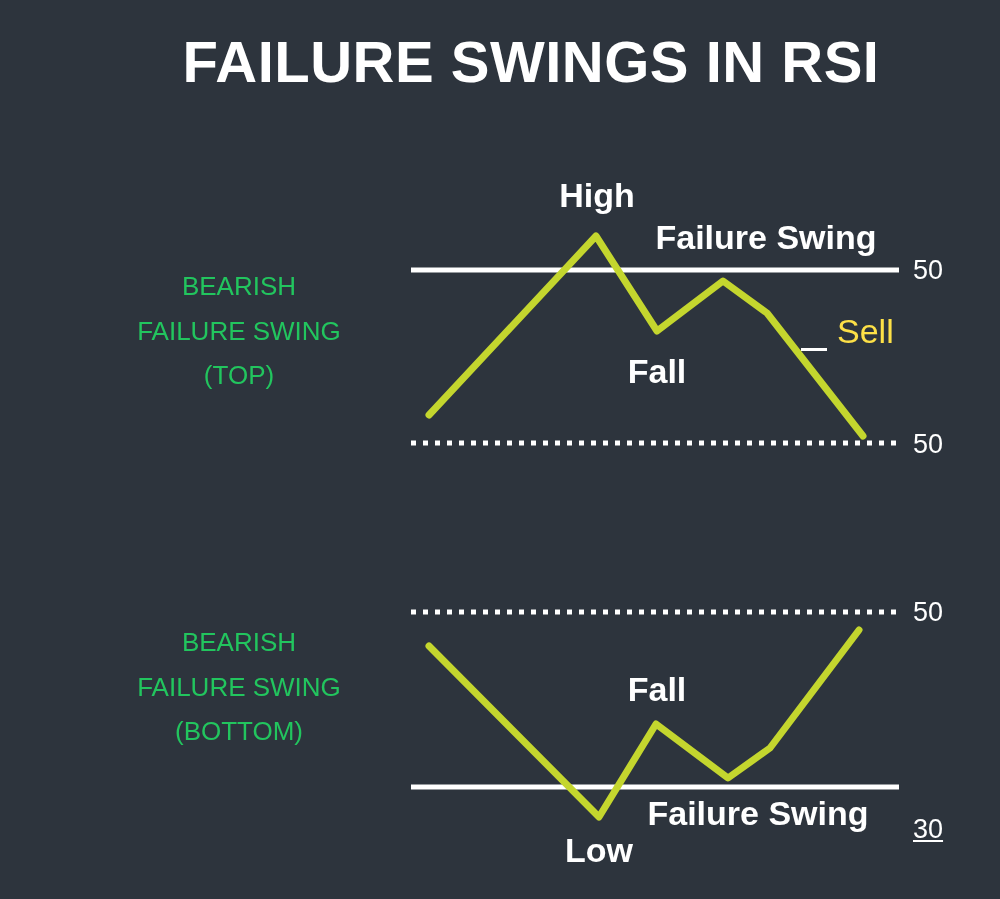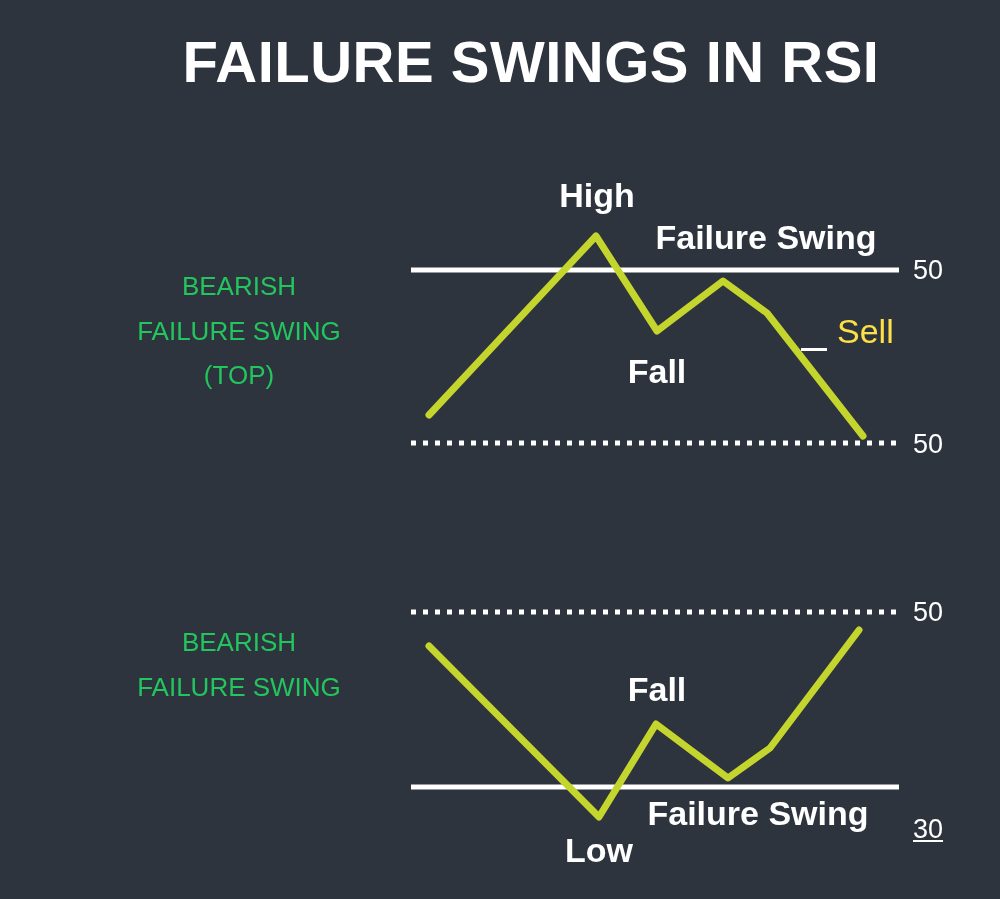--- a/index.html
+++ b/index.html
@@ -94,20 +94,21 @@
 
   <div class="panel-label" id="bearish-label">
     <div>BEARISH</div>
     <div>FAILURE SWING</div>
     <div>(TOP)</div>
   </div>
 
   <div class="panel-label" id="bullish-label">
     <div>BEARISH</div>
     <div>FAILURE SWING</div>
+    <div>(BOTTOM)</div>
   </div>
 
   <svg class="chart-svg" viewBox="0 0 1000 899">
 
     <line x1="380" y1="270" x2="868" y2="270" stroke="#ffffff" stroke-width="5"></line>
     <line x1="380" y1="443" x2="868" y2="443" stroke="#ffffff" stroke-width="5" stroke-dasharray="5 7" stroke-linecap="butt"></line>
 
     <path d="M 398 415 L 565 236 L 626 331 L 692 281 L 736 313 L 832 436" fill="none" stroke="#c4d62e" stroke-width="7" stroke-linejoin="round" stroke-linecap="round"></path>
 
     <line x1="380" y1="612" x2="868" y2="612" stroke="#ffffff" stroke-width="5" stroke-dasharray="5 7" stroke-linecap="butt"></line>

